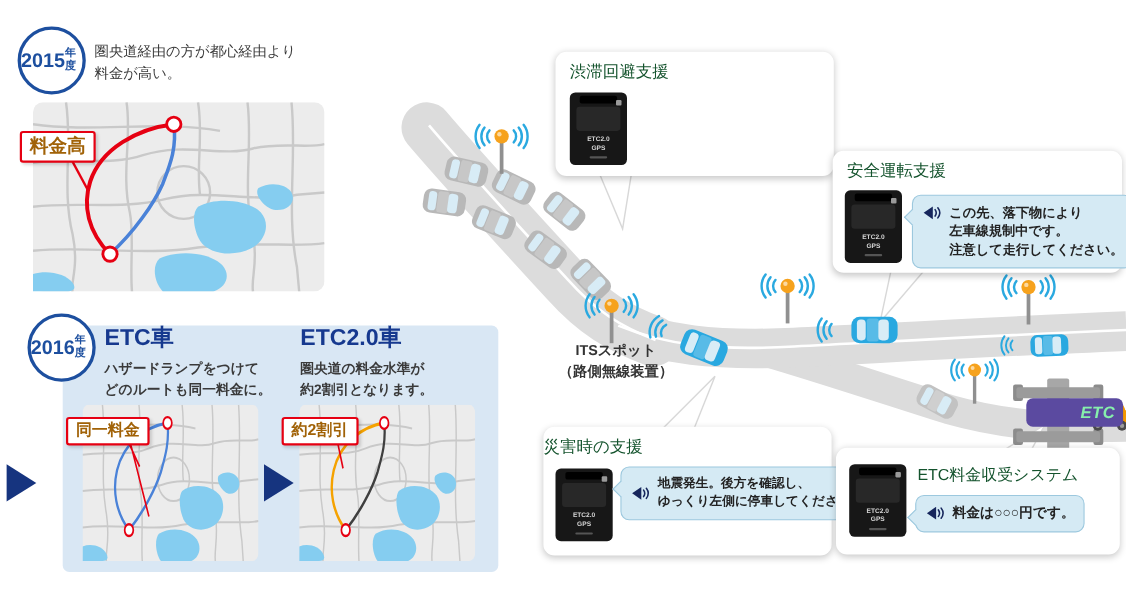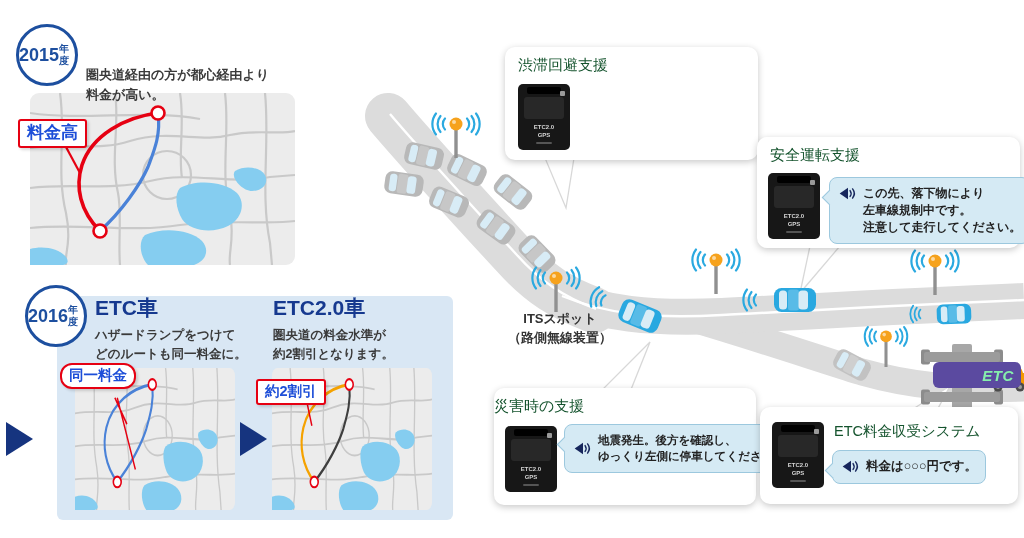--- a/index.html
+++ b/index.html
@@ -5,26 +5,26 @@
   html,body{margin:0;padding:0;background:#fff;}
   #canvas{position:relative;width:1024px;height:538px;background:#fff;overflow:hidden;
           font-family:"Liberation Sans","DejaVu Sans",sans-serif;}
   
   .badge{position:absolute;width:56px;height:56px;border-radius:50%;border:3px solid #1d4f9f;
          background:#fff;display:flex;align-items:center;justify-content:center;
          z-index:4;color:#1d4f9f;}
   .badge .yr{font-size:18px;font-weight:700;line-height:1;}
   .badge .nendo{font-size:10px;font-weight:700;line-height:1.2;}
   
-  .desc{position:absolute;font-size:13px;font-weight:700;color:#3a3a3a;line-height:1.55;z-index:3;margin-top:28px;}
+  .desc{position:absolute;font-size:13px;font-weight:400;color:#3a3a3a;line-height:1.55;z-index:3;}
   .col-title{position:absolute;font-size:21px;font-weight:700;color:#16398f;z-index:3;line-height:1;}
   .col-desc{position:absolute;font-size:12.5px;font-weight:600;color:#3a3a3a;line-height:1.5;z-index:3;}
   .panel2016{position:absolute;left:57px;top:296px;width:396px;height:224px;background:#d9e7f4;border-radius:6px;z-index:1;}
   .map{position:absolute;z-index:2;}
-  .red-label{position:absolute;background:#fff;border:2.5px solid #e60012;color:#1d4ed8;font-weight:700;
+  .red-label{position:absolute;background:#fff;border:2.5px solid #e60012;color:#a16207;font-weight:700;
              border-radius:3px;padding:1px 7px;z-index:5;box-shadow:2px 2px 3px rgba(0,0,0,.15);line-height:1.35;}
   .tri{position:absolute;width:0;height:0;border-top:17px solid transparent;border-bottom:17px solid transparent;
        border-left:27px solid #16347f;z-index:3;}
   
   .callout{position:absolute;background:#fff;border-radius:10px;box-shadow:0 2px 7px rgba(0,0,0,.22);z-index:3;}
   .co-title{position:absolute;font-size:15px;font-weight:400;color:#14532d;white-space:nowrap;}
   .bubble{position:absolute;display:flex;gap:5px;background:#d5eaf4;border:1px solid #9cc8de;
           border-radius:8px;padding:7px 8px;}
   .bubble::before{content:'';position:absolute;left:-6px;top:14px;width:10px;height:10px;background:#d5eaf4;
           border-left:1px solid #9cc8de;border-bottom:1px solid #9cc8de;transform:rotate(45deg);}
@@ -110,21 +110,21 @@
     <div>ハザードランプをつけて</div>
     <div>どのルートも同一料金に。</div>
   </div>
   <svg class="map" style="left:75px;top:368px;" width="160" height="142" viewBox="0 0 265 172" preserveAspectRatio="none">
     <use href="#mapbase"></use>
     <path d="M128,20 C95,24 62,42 52,72 C45,94 50,118 70,138" fill="none" stroke="#4a82d8" stroke-width="3.4"></path>
     <path d="M128,20 C131,42 124,58 118,74 C110,92 92,118 70,138" fill="none" stroke="#4a82d8" stroke-width="3.4"></path>
     <use href="#mapnodes"></use>
     <path d="M66,36 L86,68 M70,36 L100,123" stroke="#e60012" stroke-width="2.4" fill="none"></path>
   </svg>
-  <div class="red-label" style="left:60px;top:363px;font-size:14.5px;border-width:2px;border-radius:12px;">同一料金</div>
+  <div class="red-label" style="left:60px;top:379px;font-size:14.5px;border-width:2px;">同一料金</div>
 
   <div class="tri" style="left:6px;top:422px;"></div>
   <div class="tri" style="left:240px;top:422px;"></div>
 
   <div class="col-title" style="left:273px;top:297px;">ETC2.0車</div>
   <div class="col-desc" style="left:273px;top:326px;">
     <div>圏央道の料金水準が</div>
     <div>約2割引となります。</div>
   </div>
   <svg class="map" style="left:272px;top:368px;" width="160" height="142" viewBox="0 0 265 172" preserveAspectRatio="none">

